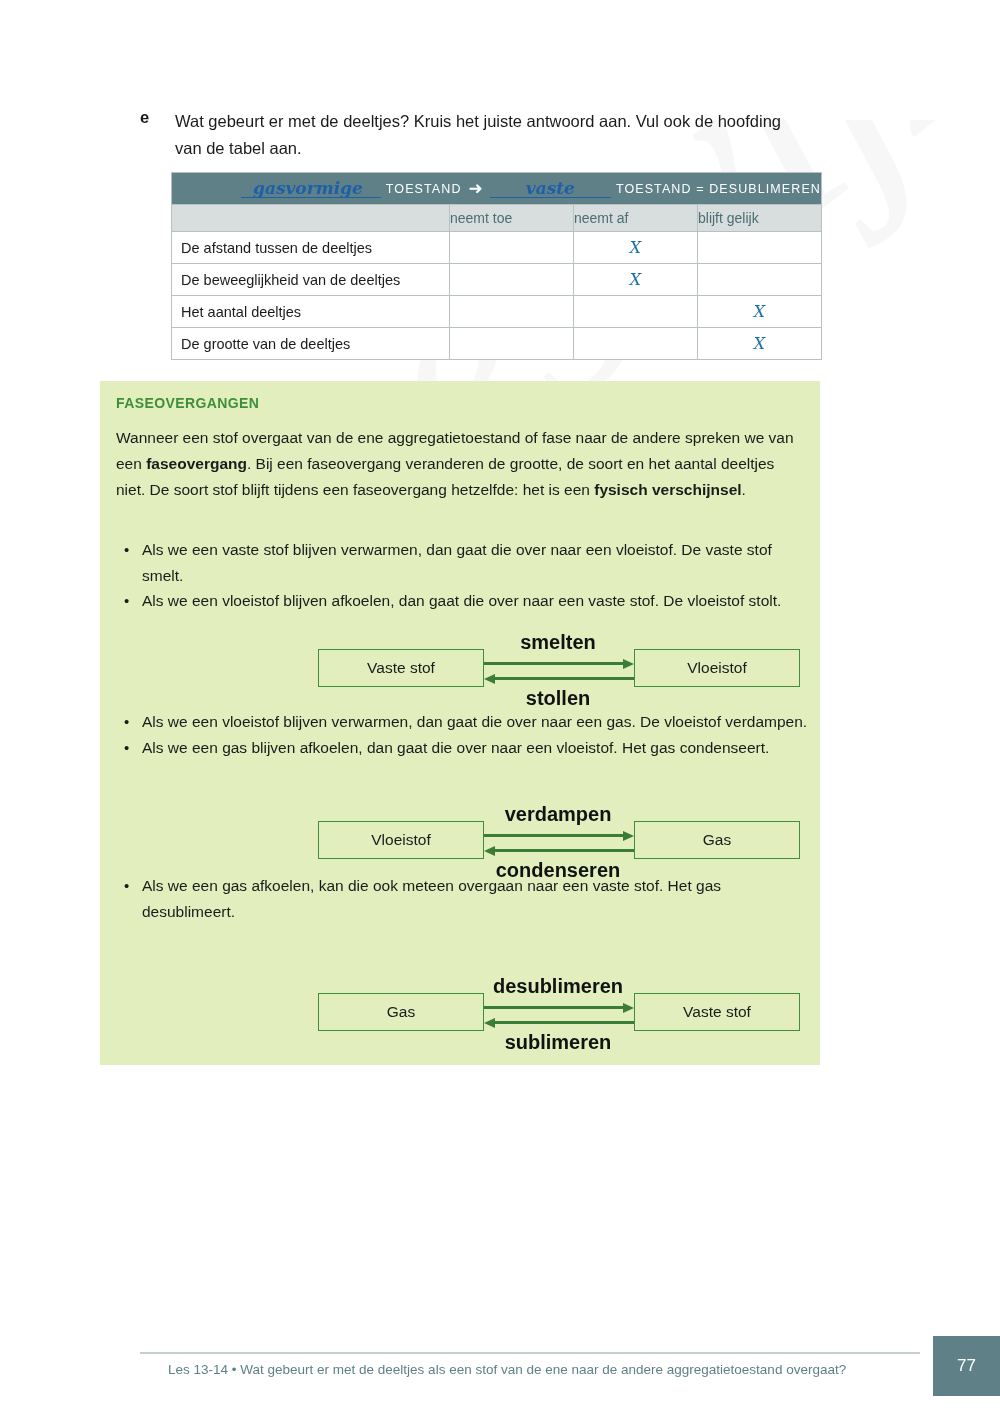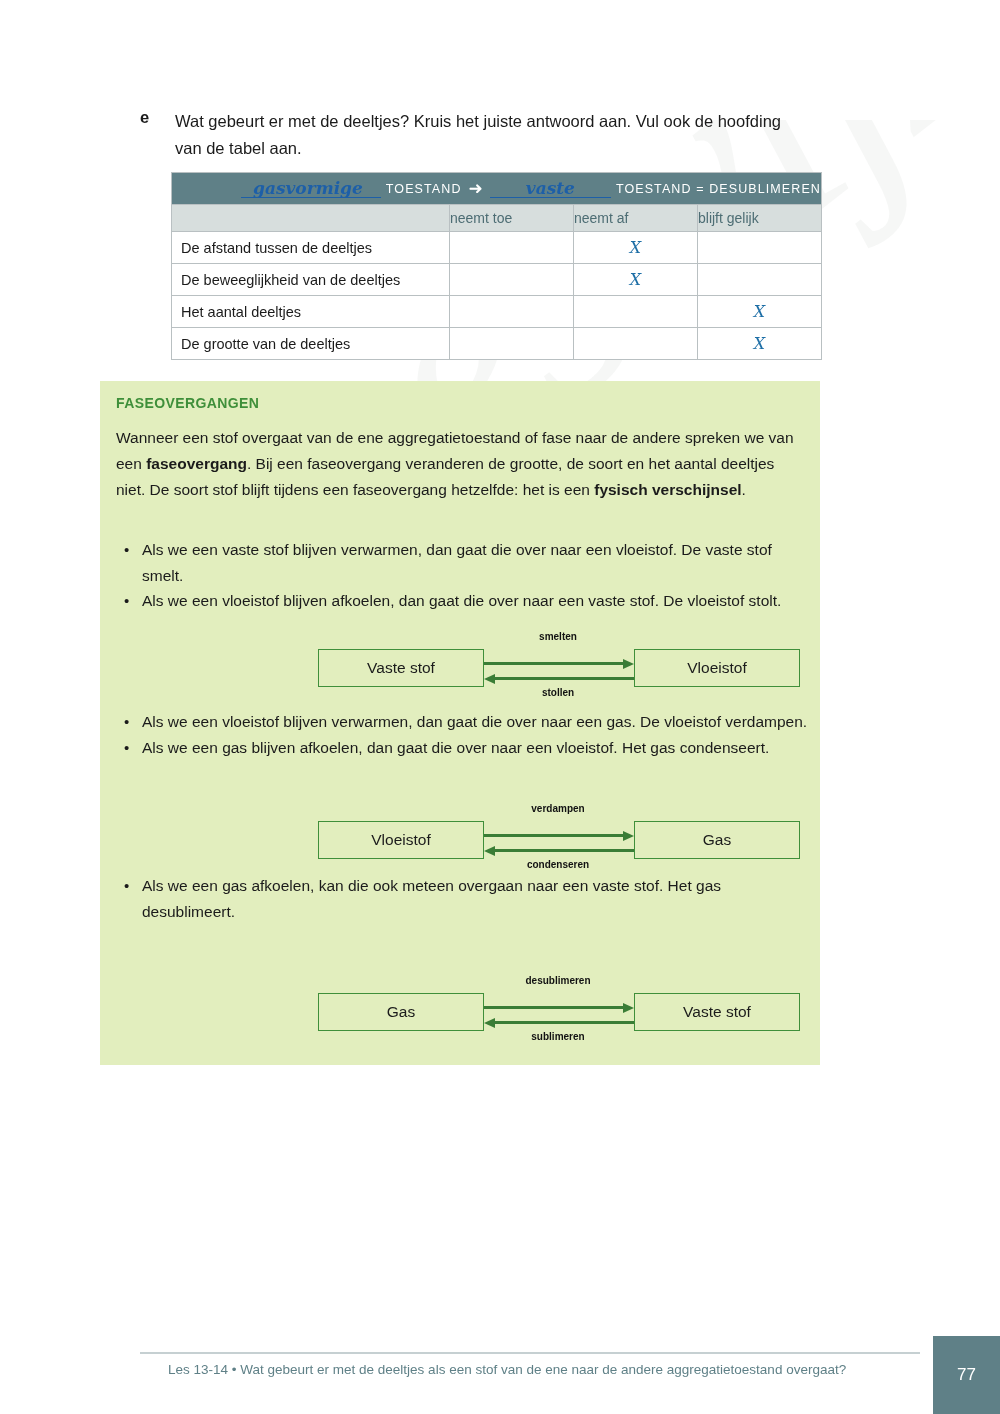--- a/index.html
+++ b/index.html
@@ -181,39 +181,39 @@
   .arr.fwd { top: 13px; left: 0; width: 150px; }
   .arr.fwd .shaft { left: 0; width: 140px; }
   .arr.fwd .head { left: 139px; border-left: 11px solid #3a7d36; }
   .arr.bwd { top: 28px; left: 0; width: 150px; }
   .arr.bwd .shaft { left: 11px; width: 139px; }
   .arr.bwd .head { left: 0; border-right: 11px solid #3a7d36; }
 
   .alabel {
     position: absolute;
     width: 180px; text-align: center;
-    font-size: 10px; font-weight: bold; color: #121212;
+    font-size: 20px; font-weight: bold; color: #121212;
     left: -16px;
   }
   .alabel.top { top: -18px; }
   .alabel.bot { top: 38px; }
 
   
   .footer-rule {
     position: absolute; left: 140px; top: 1352px;
     width: 780px; height: 2px; background: #c6d0d2; z-index: 3;
   }
   .footer-text {
     position: absolute; left: 168px; top: 1362px;
     font-size: 13.5px; color: #5f8087; z-index: 3;
     white-space: nowrap;
   }
   .page-badge {
     position: absolute; left: 933px; top: 1336px;
-    width: 67px; height: 78px;
+    width: 67px; height: 60px;
     background: #5f8087;
     color: #fff;
     display: flex; align-items: center; justify-content: center;
     font-size: 17px;
     z-index: 3;
   }
 </style>
 </head>
 <body>
 

